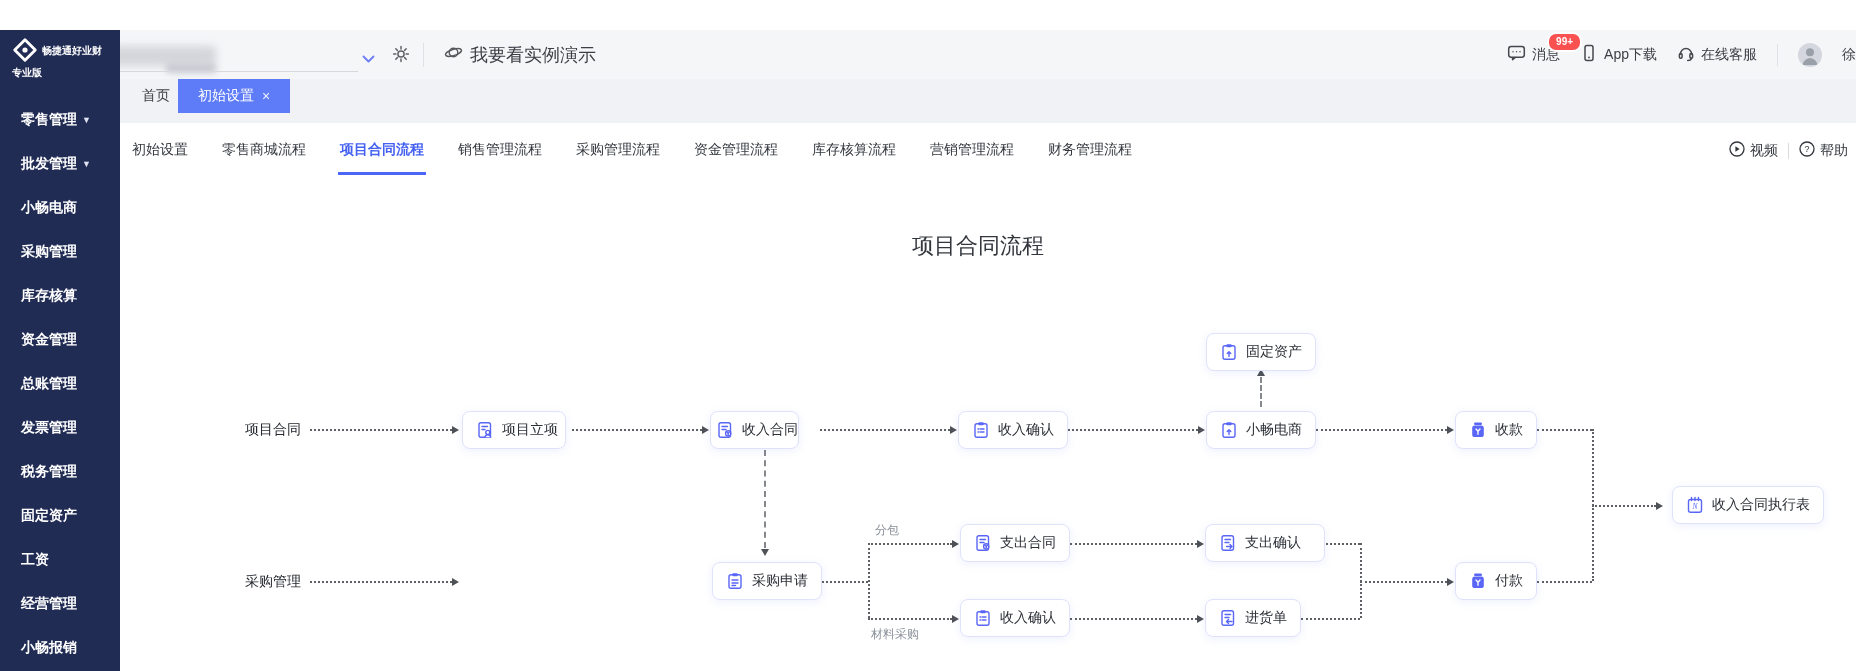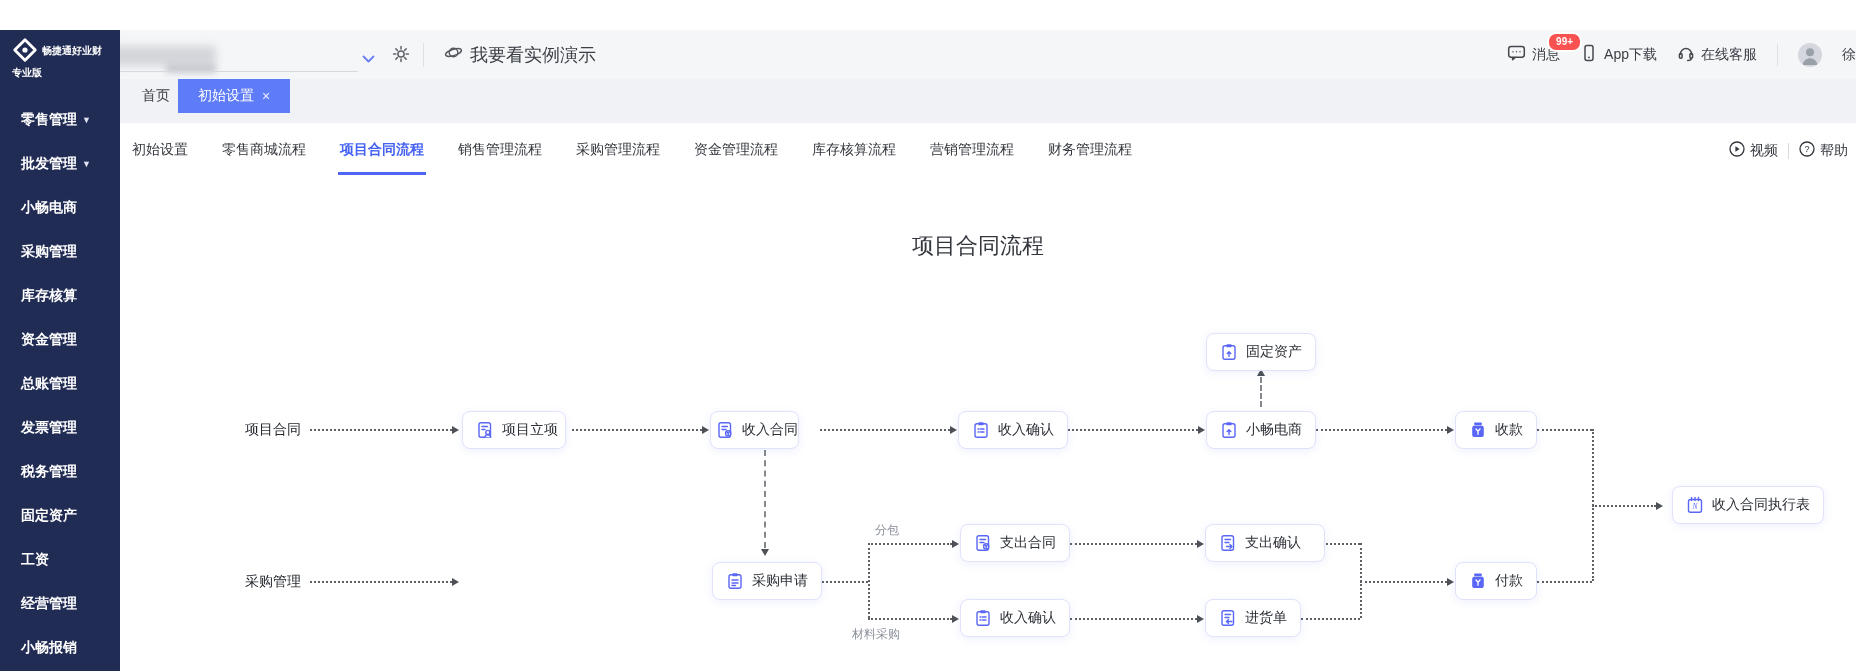--- a/index.html
+++ b/index.html
@@ -281,21 +281,21 @@
 
     <div class="vl" style="left:1160px;top:254px;height:30px;"></div>
       <div class="au" style="left:1157px;top:246px;"></div>
     <div class="vl" style="left:664px;top:327px;height:98px;"></div>
       <div class="ad" style="left:661px;top:426px;"></div>
     <div class="vl dot" style="left:768px;top:420px;height:75px;"></div>
     <div class="vl dot" style="left:1260px;top:420px;height:75px;"></div>
     <div class="vl dot" style="left:1492px;top:306px;height:152px;"></div>
 
     <div class="edge-label" style="left:775px;top:399px;">分包</div>
-    <div class="edge-label" style="left:752px;top:503px;text-align:right;">材料采购</div>
+    <div class="edge-label" style="left:771px;top:503px;text-align:right;">材料采购</div>
 
     <div class="node" style="left:1106px;top:210px;width:110px;">
       <svg class="nico" width="18" height="18" viewBox="0 0 18 18" fill="none" stroke="#5a66f6" stroke-width="1.4" stroke-linecap="round" stroke-linejoin="round">
           <rect x="3" y="2.8" width="12" height="13.5" rx="2"></rect>
           <rect x="6.3" y="1.2" width="5.4" height="3" rx="1" fill="#5a66f6" stroke="none"></rect>
           <path d="M9 13.5V8.8M7.2 10.5L9 8.7l1.8 1.8"></path>
         </svg>
       <span>固定资产</span>
     </div>
 

